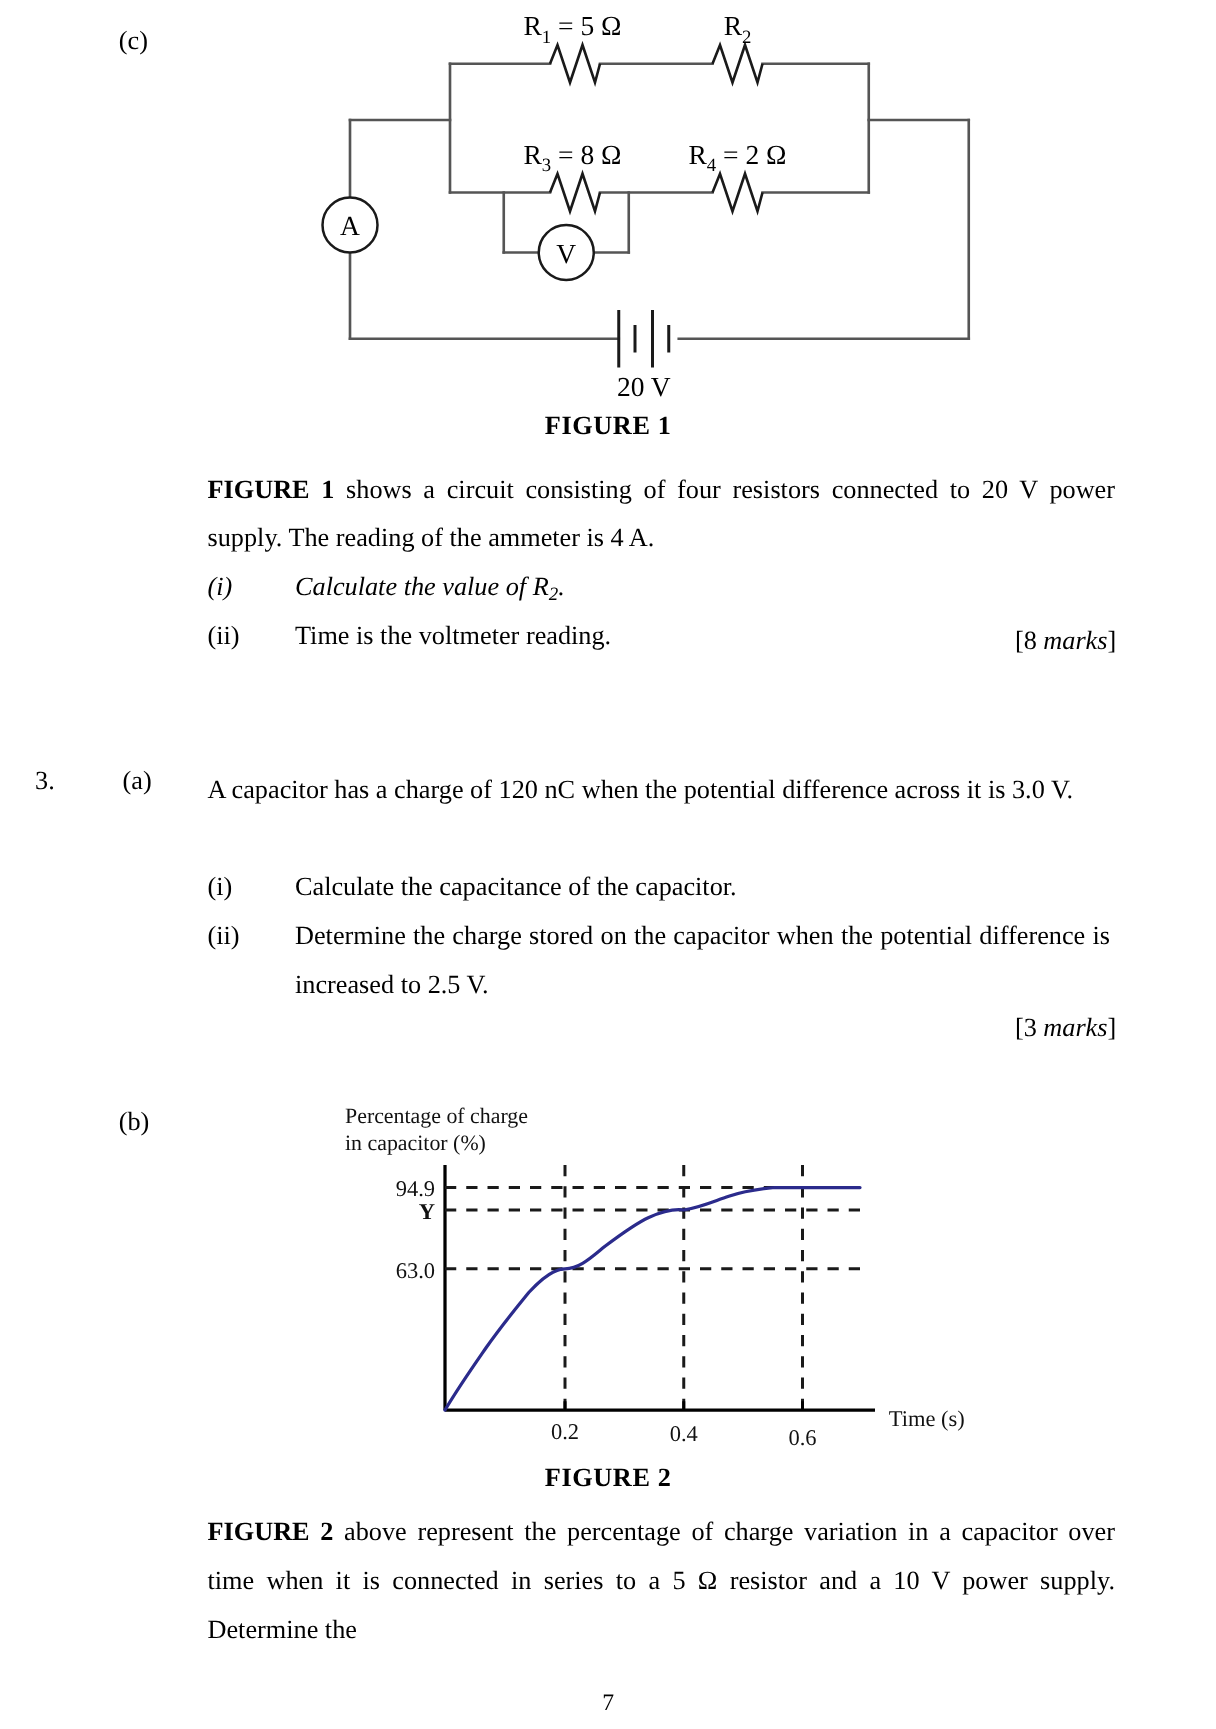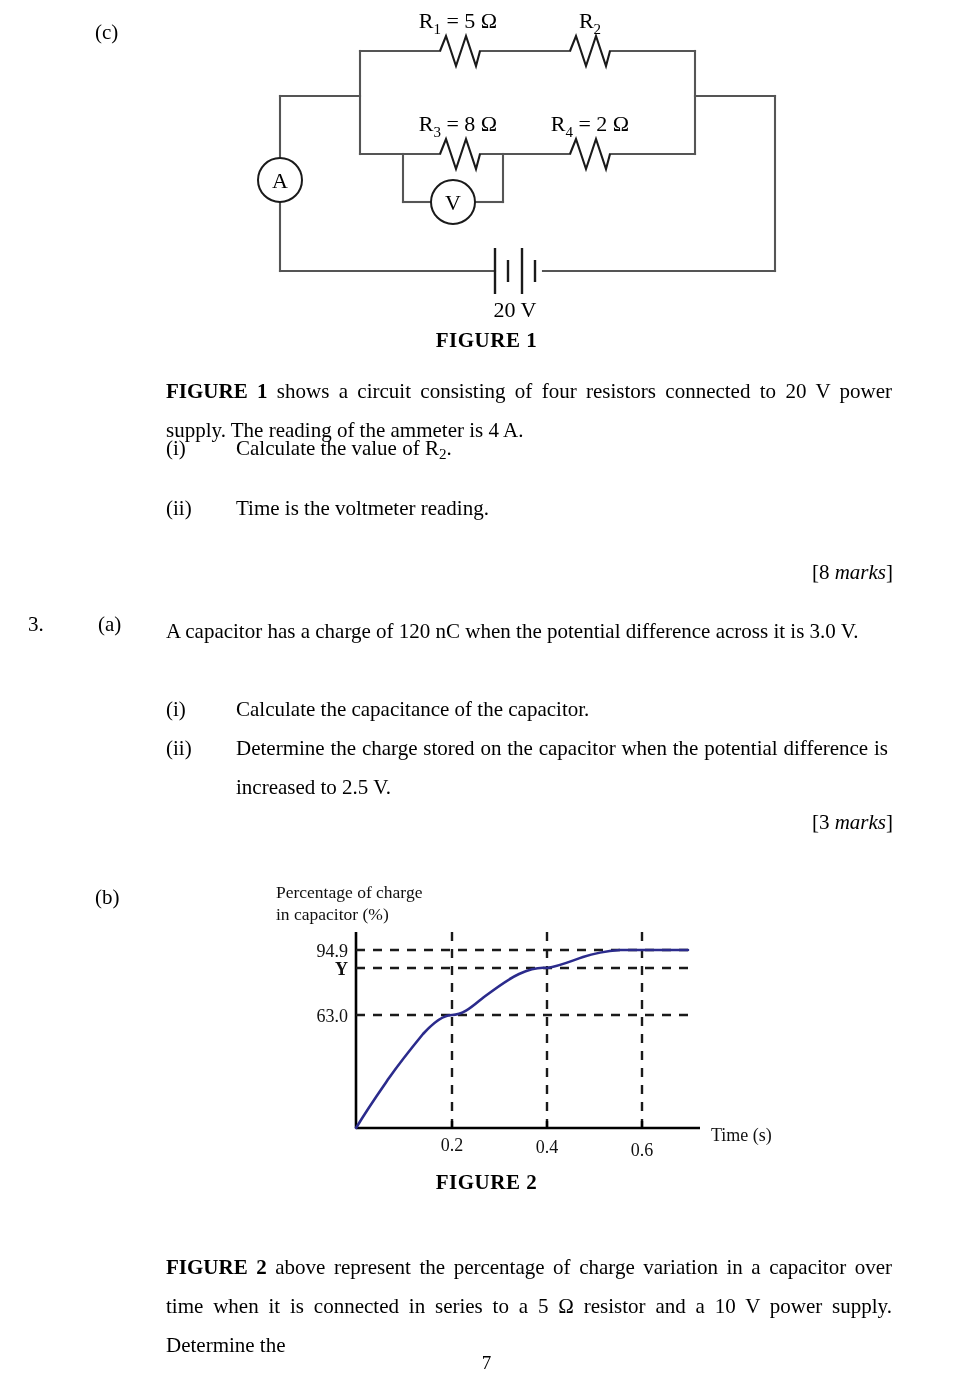--- a/index.html
+++ b/index.html
@@ -174,29 +174,29 @@
 
     <text x="265" y="311" text-anchor="middle" font-family="Liberation Serif, serif" font-size="22">20 V</text>
   </svg>
 
   <div class="figcap" style="top:328px;">FIGURE 1</div>
 
   <div class="qtext" style="left:166px; top:372px; width:726px;">
     <span class="bold">FIGURE 1</span><span> shows a circuit consisting of four resistors connected to 20 V power supply. The reading of the ammeter is 4 A.</span>
   </div>
 
-  <div class="romanrow" style="left:166px; top:429px;">
+  <div class="romanrow" style="left:166px; top:450px;font-style:italic;">
     <span class="rnum">(i)</span><span>Calculate the value of R<sub>2</sub>.</span>
   </div>
 
   <div class="romanrow" style="left:166px; top:489px;">
     <span class="rnum">(ii)</span><span>Time is the voltmeter reading.</span>
   </div>
 
-  <div class="marks" style="right:80px; top:560px;">
+  <div class="marks" style="right:80px; top:500px;">
     <span>[</span><span>8 </span><span class="ital">marks</span><span>]</span>
   </div>
 
   <div class="lbl" style="left:28px; top:614px;">3.</div>
 
   <div class="lbl" style="left:98px; top:614px;">(a)</div>
 
   <div class="qtext" style="left:166px; top:612px; width:726px;">A capacitor has a charge of 120 nC when the potential difference across it is 3.0 V.</div>
 
   <div class="romanrow" style="left:166px; top:690px;">
@@ -257,19 +257,19 @@
 
     <text x="184" y="271" text-anchor="middle" font-family="Liberation Serif, serif" font-size="18" fill="#111111">0.2</text>
     <text x="279" y="273" text-anchor="middle" font-family="Liberation Serif, serif" font-size="18" fill="#111111">0.4</text>
     <text x="374" y="276" text-anchor="middle" font-family="Liberation Serif, serif" font-size="18" fill="#111111">0.6</text>
 
     <text x="443" y="261" font-family="Liberation Serif, serif" font-size="18" fill="#111111">Time (s)</text>
   </svg>
 
   <div class="figcap" style="top:1170px;">FIGURE 2</div>
 
-  <div class="qtext" style="left:166px; top:1248px; width:726px;">
+  <div class="qtext" style="left:166px; top:1206px; width:726px;">
     <span class="bold">FIGURE 2</span><span> above represent the percentage of charge variation in a capacitor over time when it is connected in series to a 5 Ω resistor and a 10 V power supply. Determine the</span>
   </div>
 
   <div class="pagenum" style="top:1352px;">7</div>
 
 </div>
 
 </body></html>

